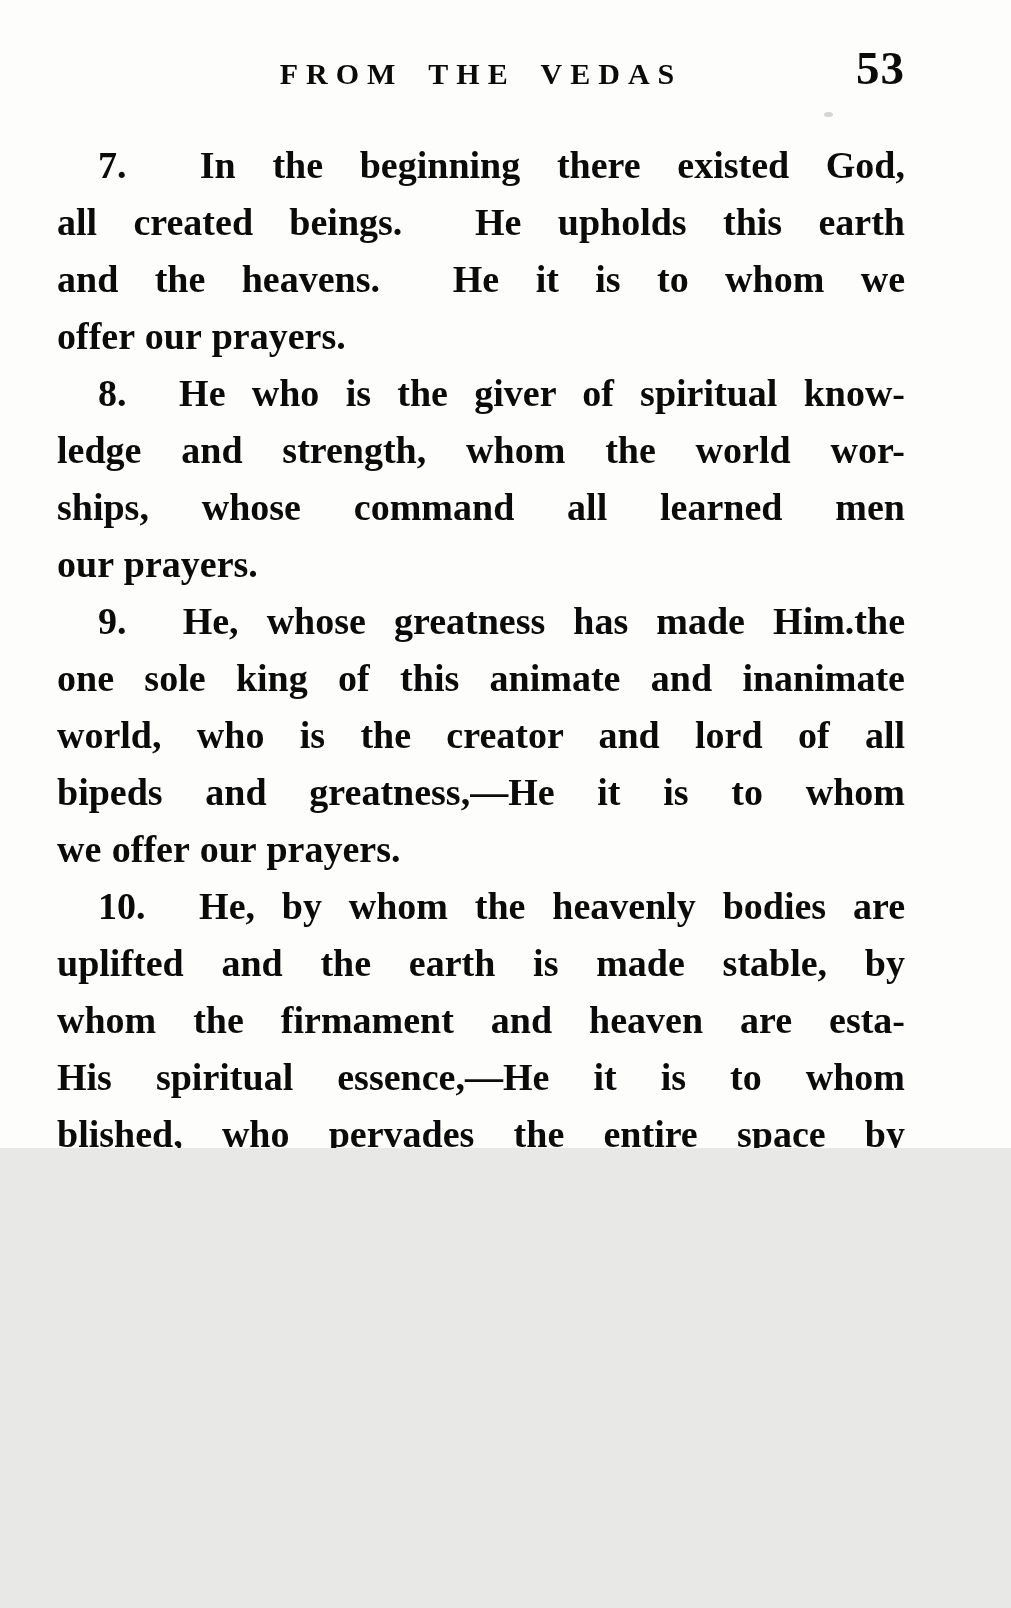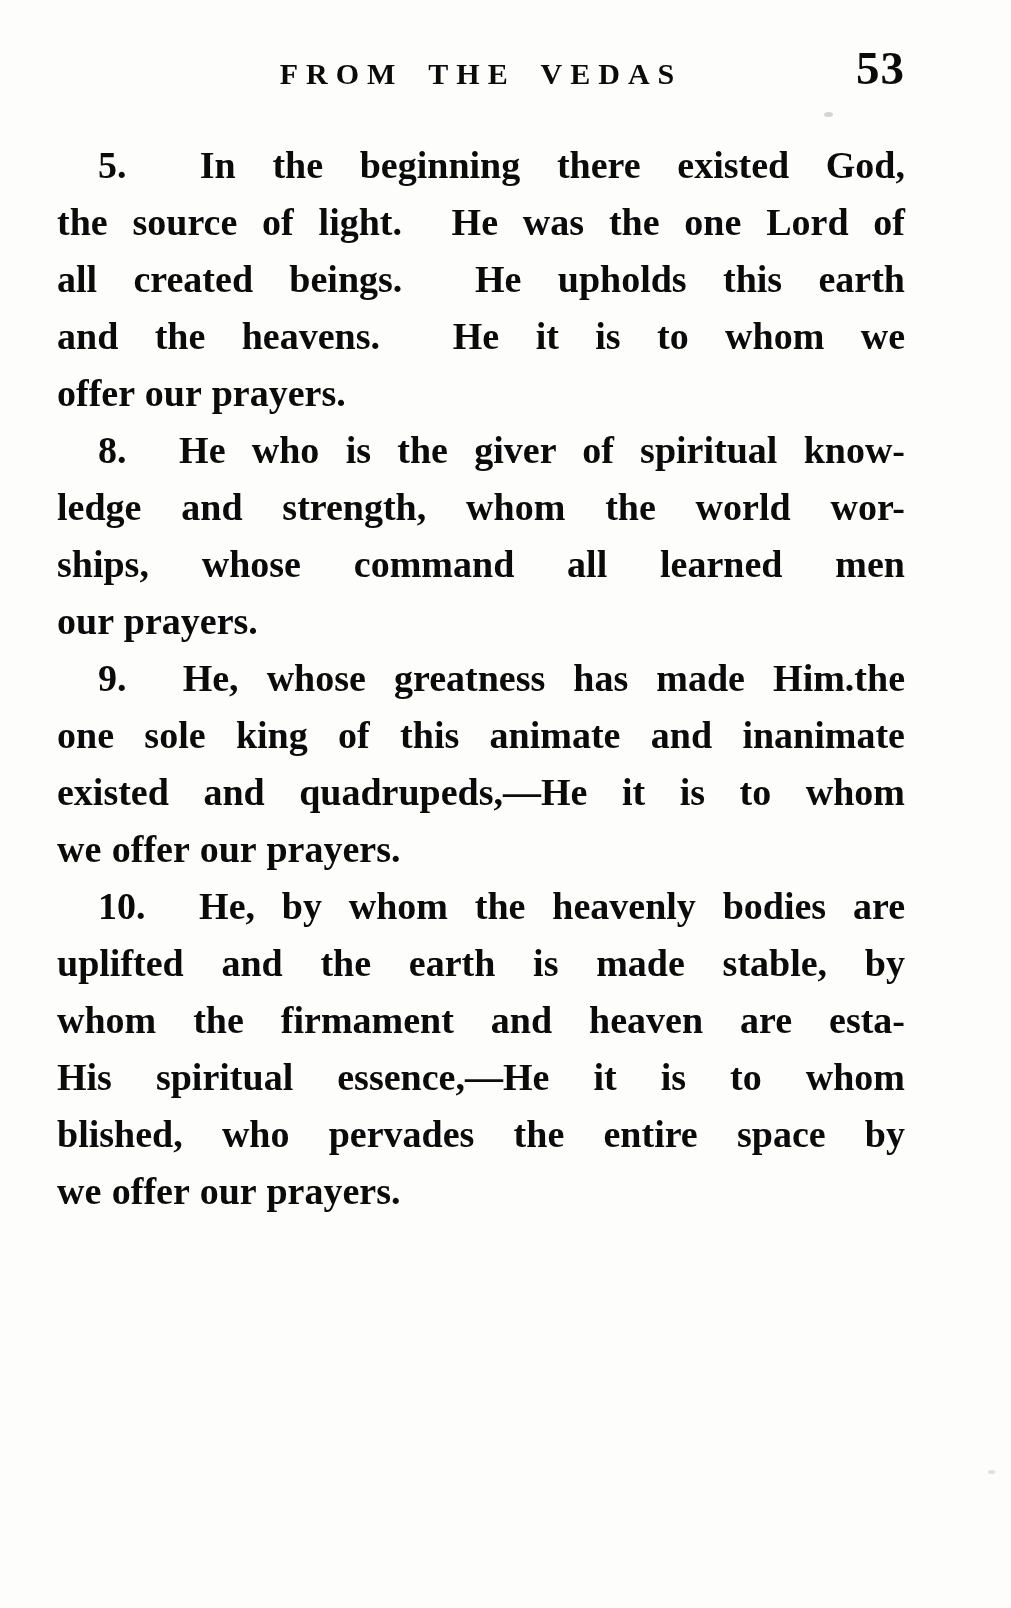--- a/index.html
+++ b/index.html
@@ -3,21 +3,21 @@
 <meta charset="utf-8">
 <style>
   html, body {
     margin: 0;
     padding: 0;
     background: #e8e8e6;
   }
   .page {
     position: relative;
     width: 1011px;
-    height: 1608px;
+    height: 1148px;
     margin: 0 auto;
     background: #fdfdfc;
     color: #0b0b0b;
     font-family: "Liberation Serif", "DejaVu Serif", serif;
     font-weight: 700;
     box-sizing: border-box;
     padding: 50px 106px 0 57px;
     overflow: hidden;
   }
   .header {
@@ -88,38 +88,38 @@
     <div class="running-title">FROM THE VEDAS</div>
     <div class="page-number">53</div>
   </div>
 
   <div class="smudge"></div>
   <div class="smudge2"></div>
 
   <div class="body-text">
 
     <div class="para">
-      <div class="line">5.  In the beginning there existed God,</div>
-      <div class="line">the source of light.  He was the one Lord of</div>
+      <div class="line">7.  In the beginning there existed God,</div>
       <div class="line">all created beings.  He upholds this earth</div>
       <div class="line">and the heavens.  He it is to whom we</div>
       <div class="line">offer our prayers.</div>
     </div>
 
     <div class="para">
       <div class="line">8.  He who is the giver of spiritual know-</div>
       <div class="line">ledge and strength, whom the world wor-</div>
       <div class="line">ships, whose command all learned men</div>
       <div class="line">our prayers.</div>
     </div>
 
     <div class="para">
       <div class="line">9.  He, whose greatness has made Him.the</div>
       <div class="line">one sole king of this animate and inanimate</div>
-      <div class="line">existed and quadrupeds,—He it is to whom</div>
+      <div class="line">world, who is the creator and lord of all</div>
+      <div class="line">bipeds and greatness,—He it is to whom</div>
       <div class="line">we offer our prayers.</div>
     </div>
 
     <div class="para">
       <div class="line">10.  He, by whom the heavenly bodies are</div>
       <div class="line">uplifted and the earth is made stable, by</div>
       <div class="line">whom the firmament and heaven are esta-</div>
       <div class="line">His spiritual essence,—He it is to whom</div>
       <div class="line">blished, who pervades the entire space by</div>
       <div class="line">we offer our prayers.</div>

